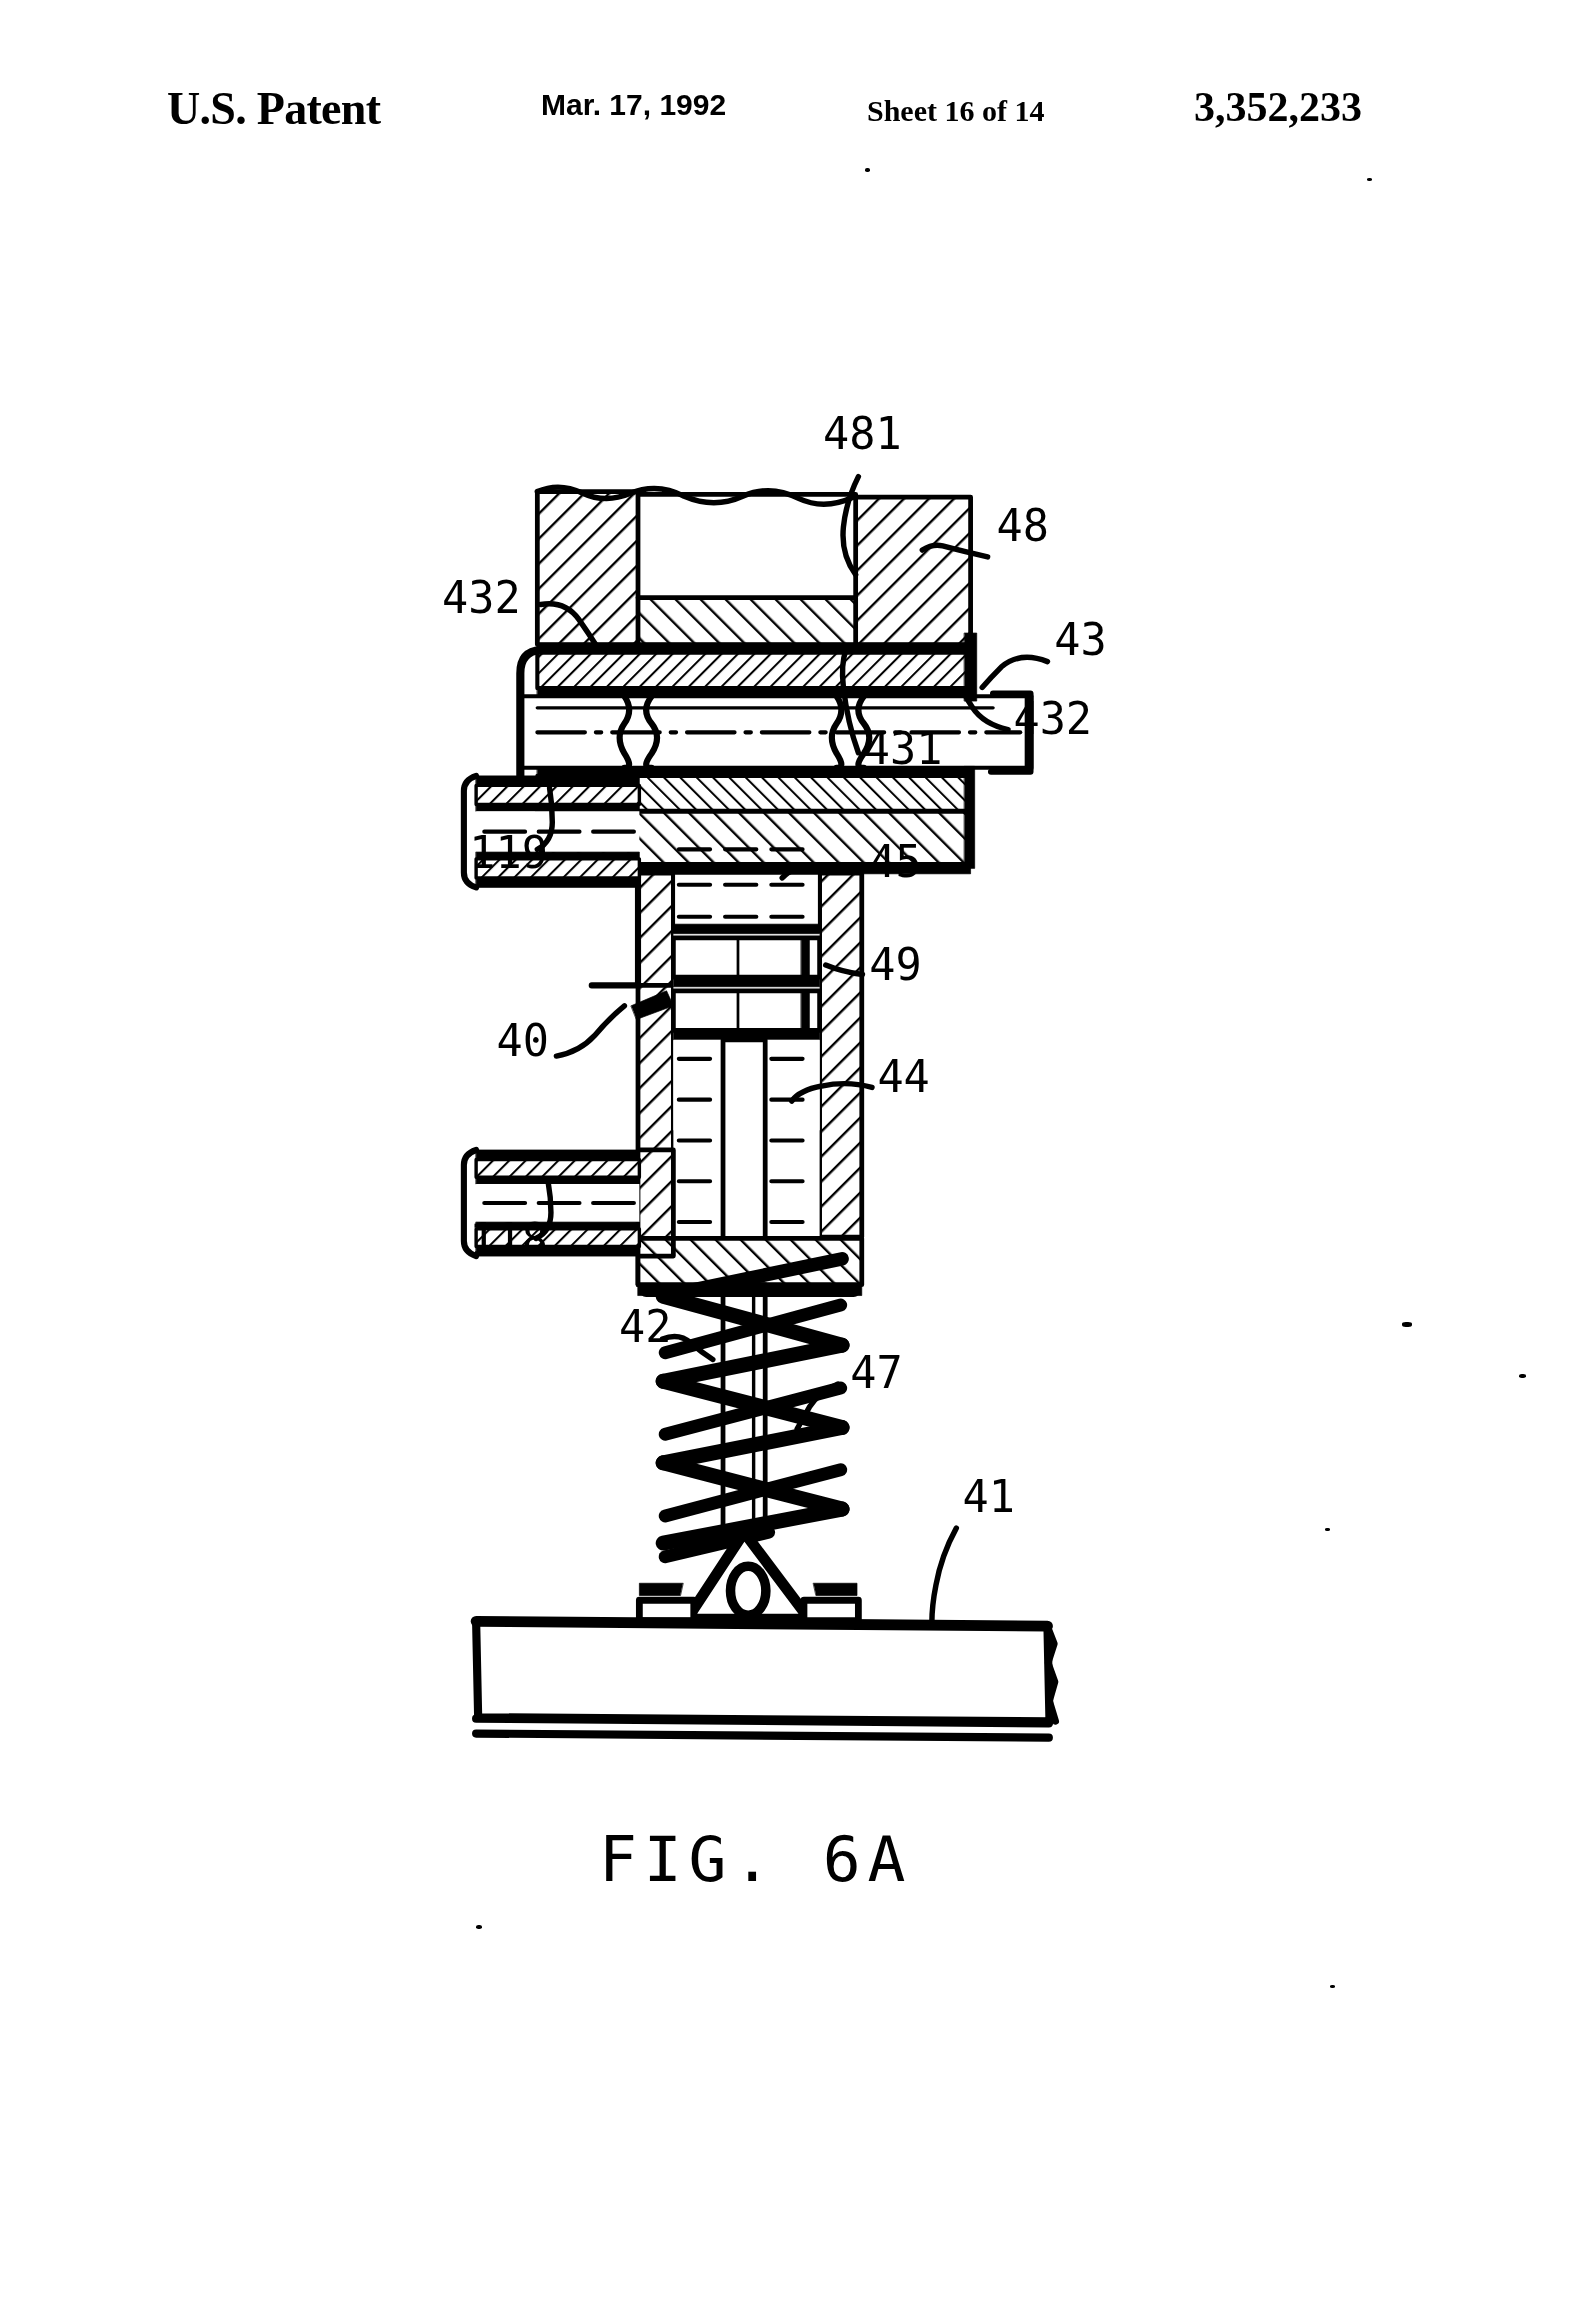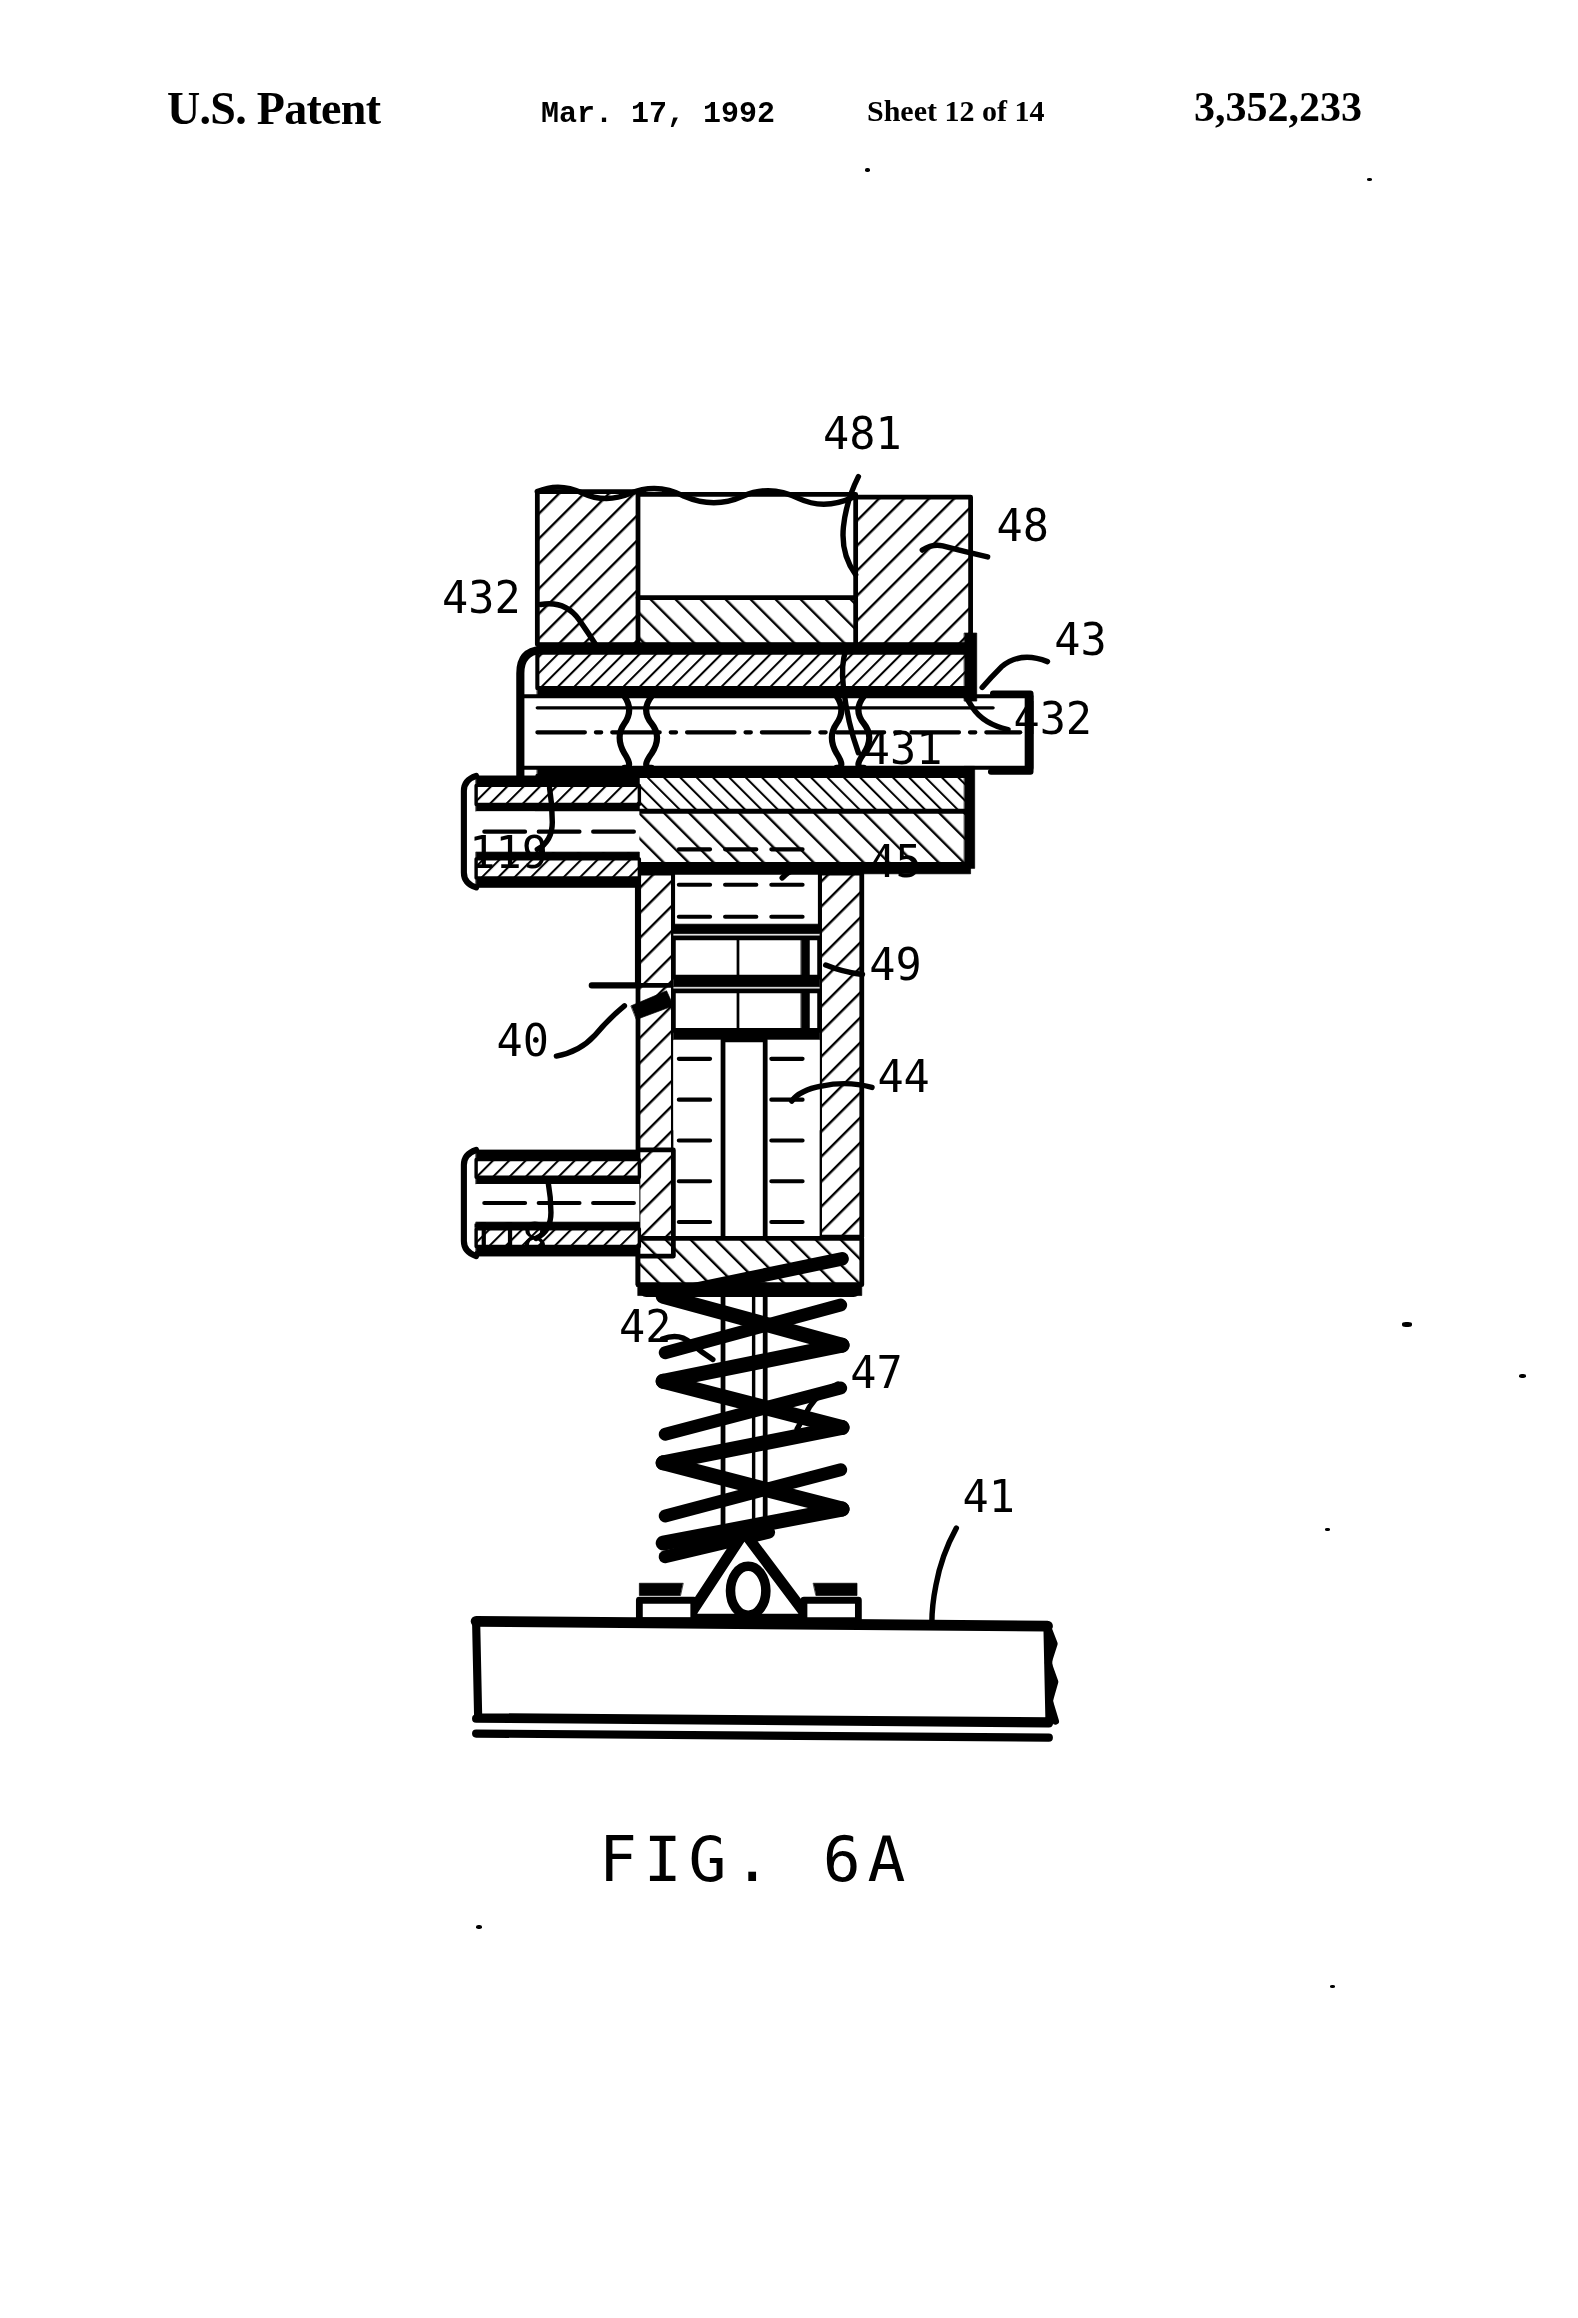--- a/index.html
+++ b/index.html
@@ -3,21 +3,21 @@
 <meta charset="utf-8">
 <style>
   html,body{margin:0;padding:0;background:#ffffff;}
   body{width:1578px;height:2319px;position:relative;overflow:hidden;
        font-family:"Liberation Serif",serif;color:#000;}
 
   
   .header{position:absolute;left:0;top:82px;width:1308px;height:75px;}
   .hdr-patent{position:absolute;left:167px;top:0px;font-family:"Liberation Serif",serif;
               font-weight:700;font-size:46px;letter-spacing:-0.7px;}
-  .hdr-date{position:absolute;left:541px;top:15px;font-family:Liberation Mono, monospace;
+  .hdr-date{position:absolute;left:541px;top:6px;font-family:Liberation Sans, sans-serif;
             font-weight:700;font-size:30px;}
   .hdr-sheet{position:absolute;left:867px;top:12.2px;font-family:"Liberation Serif",serif;
              font-weight:700;font-size:30px;}
   .hdr-number{position:absolute;left:1194px;top:1.4px;font-family:"Liberation Serif",serif;
               font-weight:700;font-size:42px;letter-spacing:0px;}
 
   
   .drawing{position:absolute;left:0;top:0;width:1578px;height:2319px;}
   svg{display:block;}
 
@@ -26,21 +26,21 @@
                letter-spacing:6.8px;font-weight:400;}
 
   .speck{position:absolute;background:#000;border-radius:40%;}
 </style>
 </head>
 <body>
 
 <div class="header">
   <div class="hdr-patent">U.S. Patent</div>
   <div class="hdr-date">Mar. 17, 1992</div>
-  <div class="hdr-sheet">Sheet 12 of 14</div>
+  <div class="hdr-sheet">Sheet 16 of 14</div>
   <div class="hdr-number">3,352,233</div>
 </div>
 
 <div class="drawing">
 <svg width="1578" height="2319" viewBox="0 0 2320 3408">
   <defs>
 
     <pattern id="hatchA" width="26" height="26" patternUnits="userSpaceOnUse" patternTransform="rotate(45)">
       <rect width="26" height="26" fill="#fff"></rect>
       <line x1="0" y1="0" x2="0" y2="26" stroke="#000" stroke-width="7"></line>

